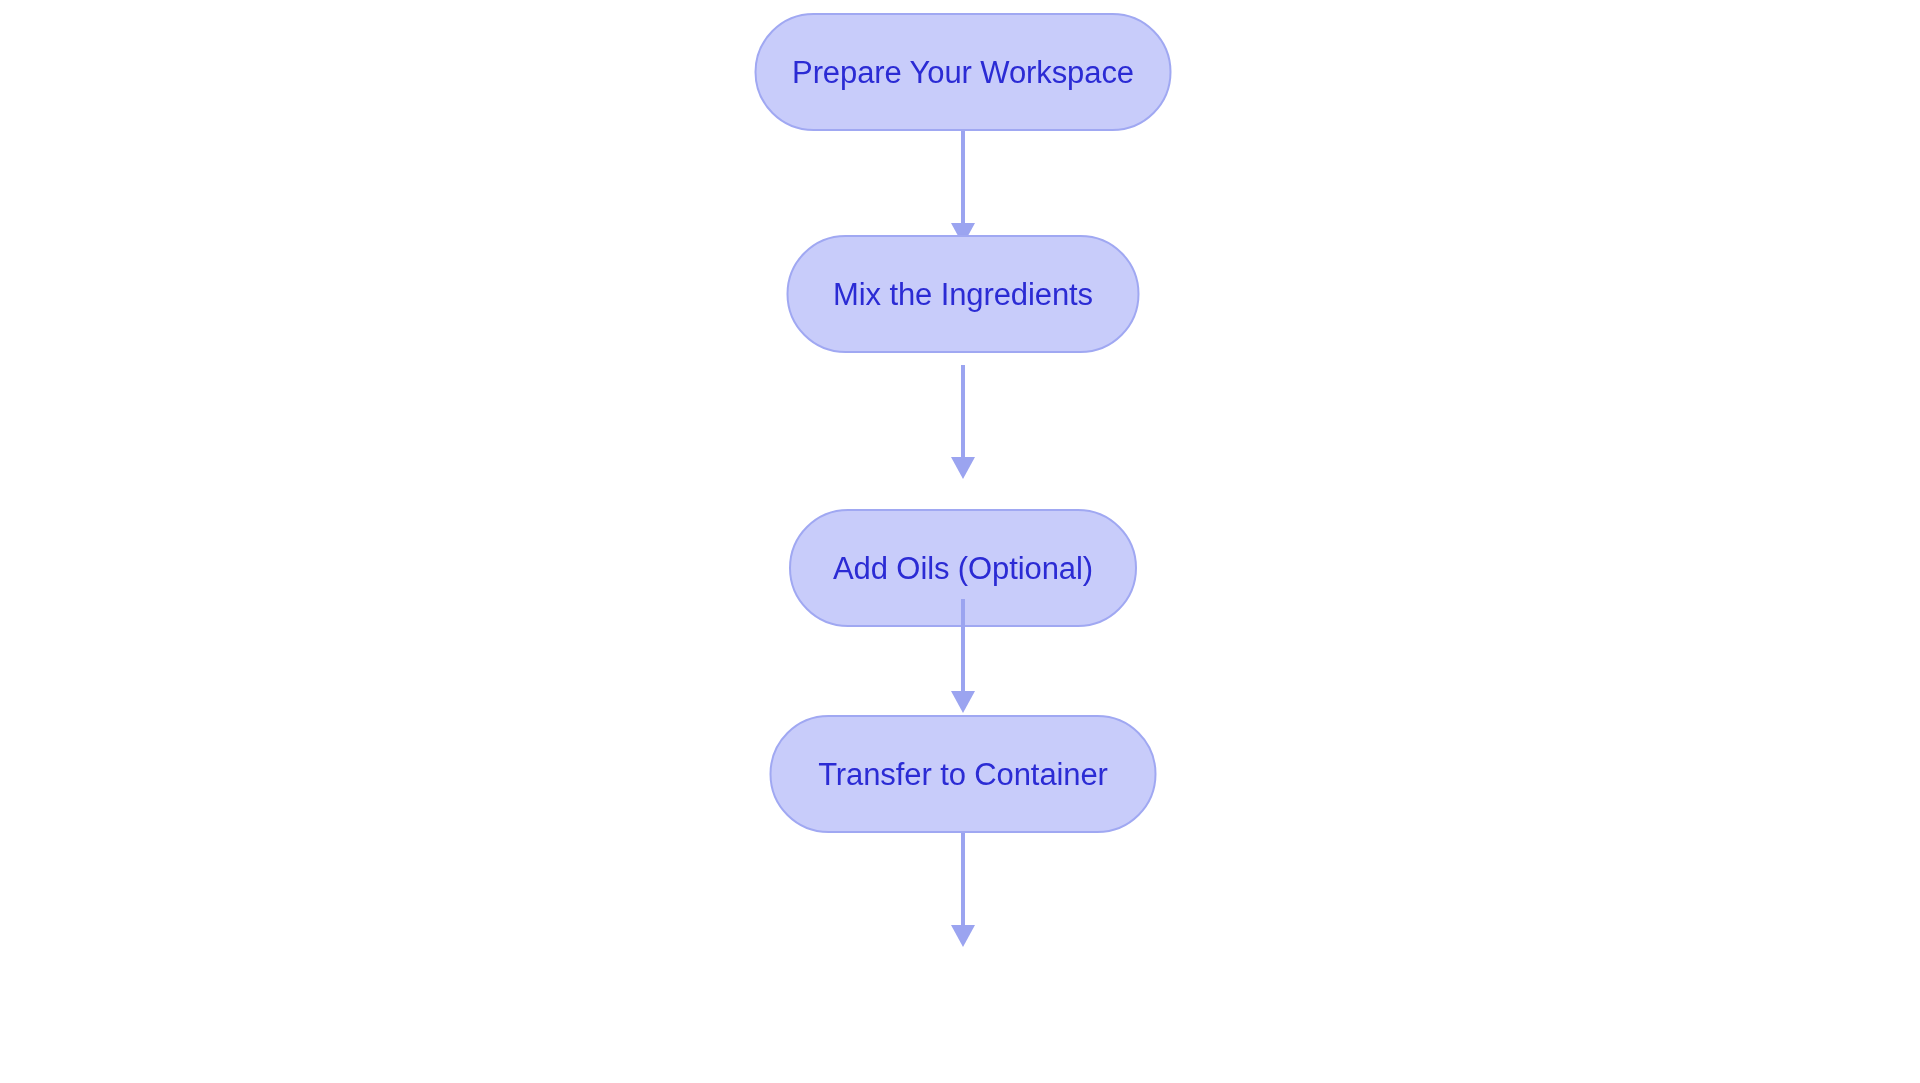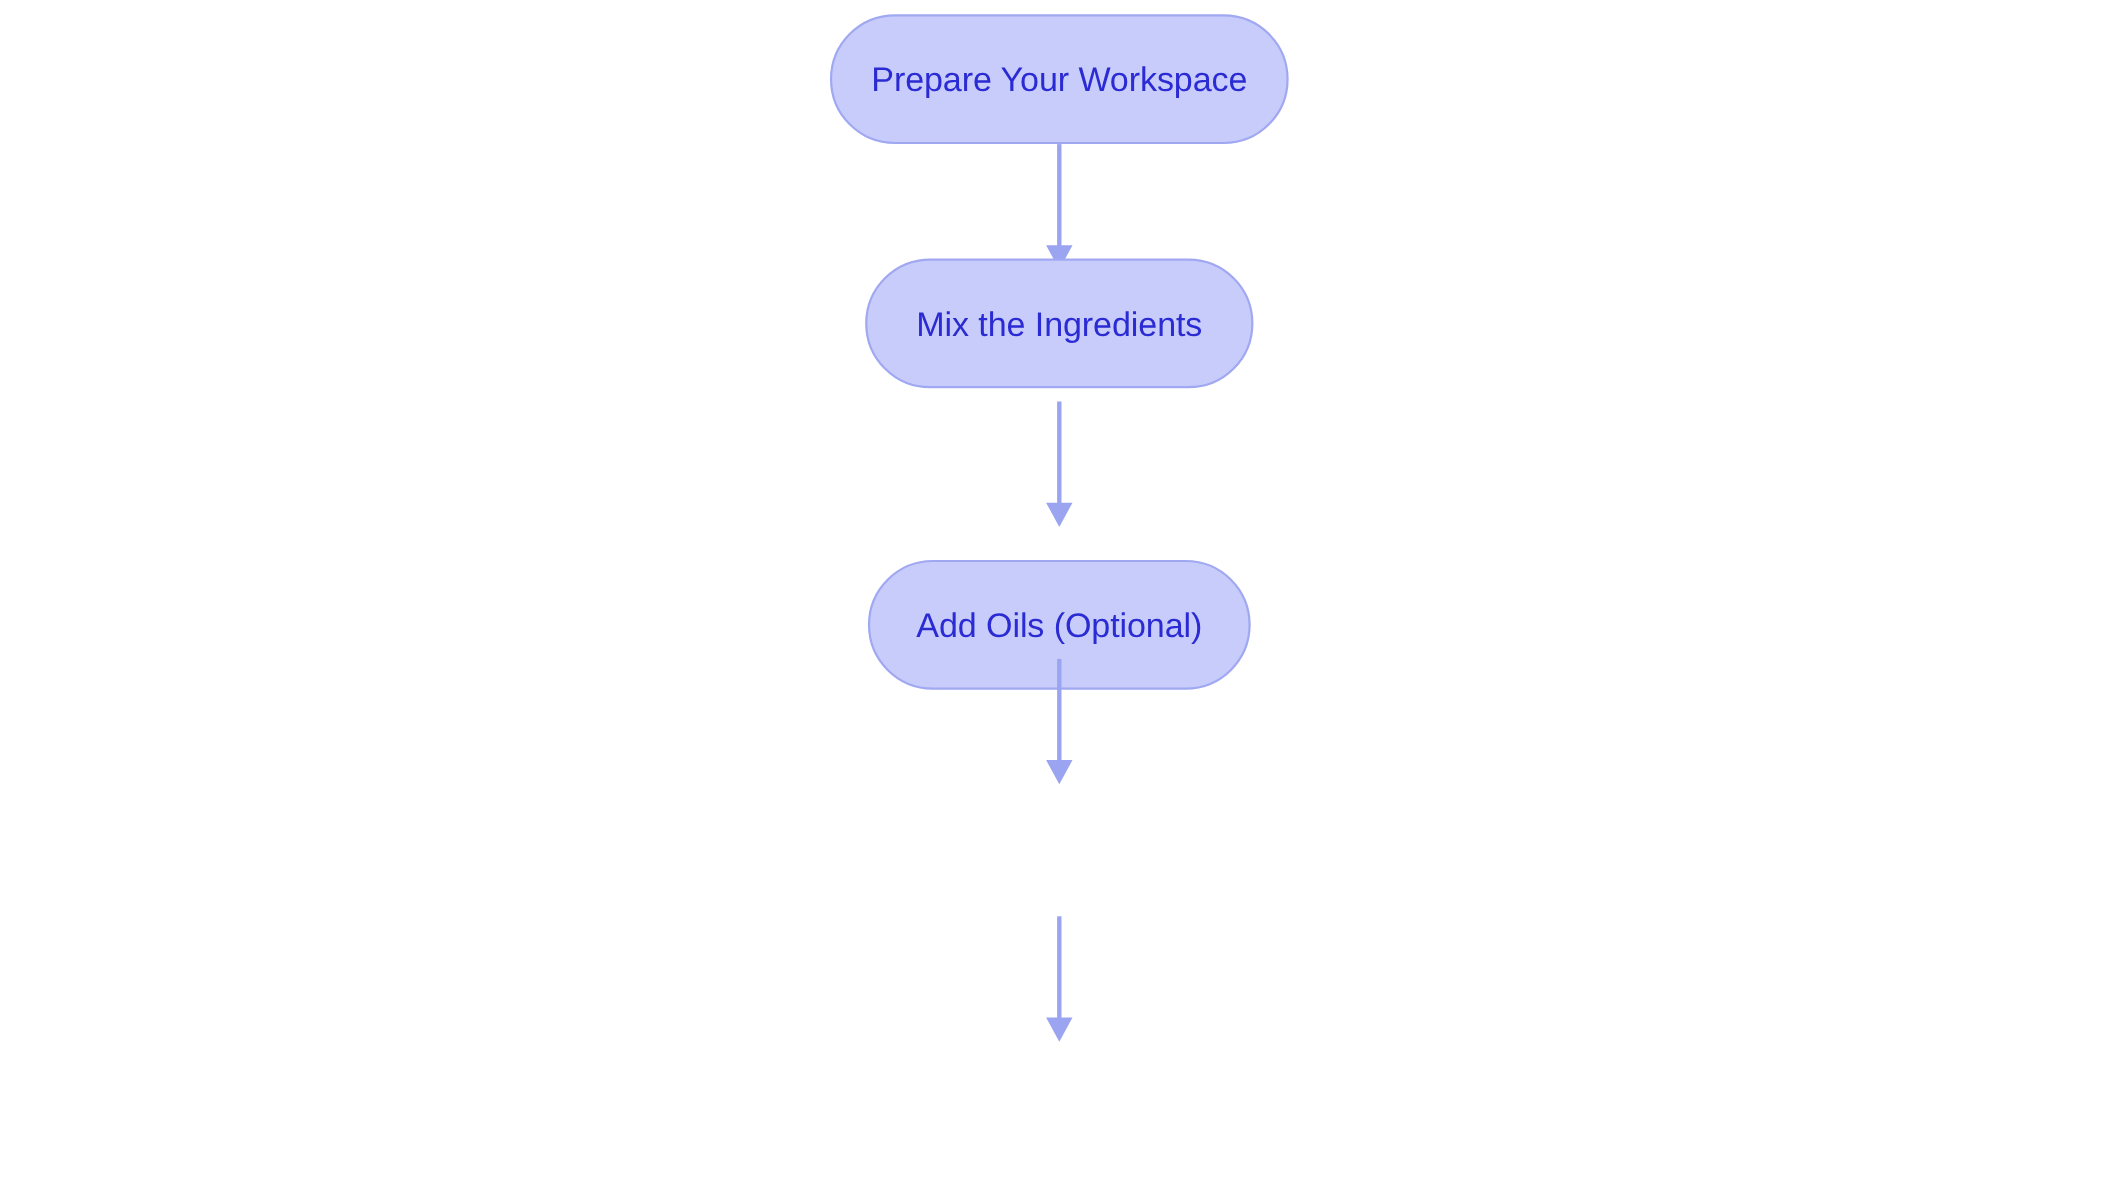--- a/index.html
+++ b/index.html
@@ -102,20 +102,23 @@
       <span class="node-label">Add Oils (Optional)</span>
     </div>
 
     <div class="connector connector-2">
       <svg width="26" height="116" viewBox="0 0 26 116" xmlns="http://www.w3.org/2000/svg">
         <line x1="13" y1="0" x2="13" y2="94" stroke="#9BA4F0" stroke-width="4"></line>
         <polygon points="1,92 25,92 13,114" fill="#9BA4F0"></polygon>
       </svg>
     </div>
 
+    <div class="node node-3" style="--node-fill: #C8CCFA; --node-stroke: #A0A8F2; --node-text: #2B2BD4;">
+      <span class="node-label">Transfer to Container</span>
+    </div>
 
     <div class="connector connector-3">
       <svg width="26" height="116" viewBox="0 0 26 116" xmlns="http://www.w3.org/2000/svg">
         <line x1="13" y1="0" x2="13" y2="94" stroke="#9BA4F0" stroke-width="4"></line>
         <polygon points="1,92 25,92 13,114" fill="#9BA4F0"></polygon>
       </svg>
     </div>
 
 
   </div>

